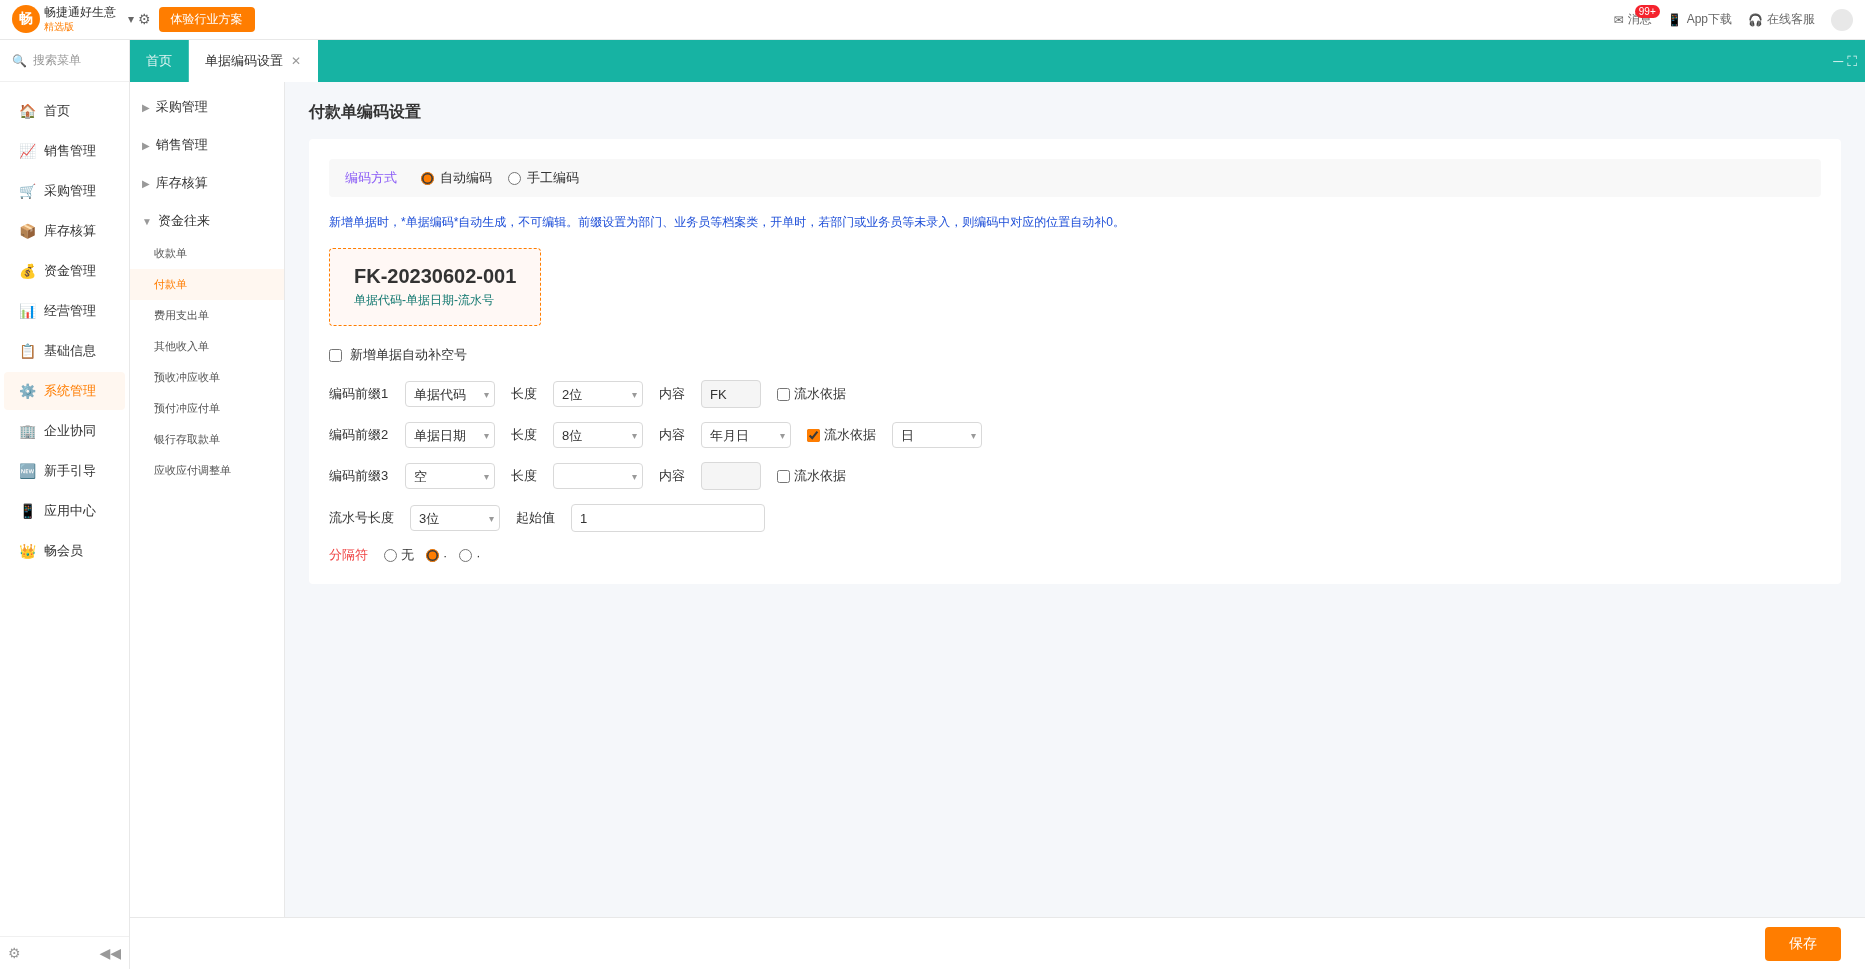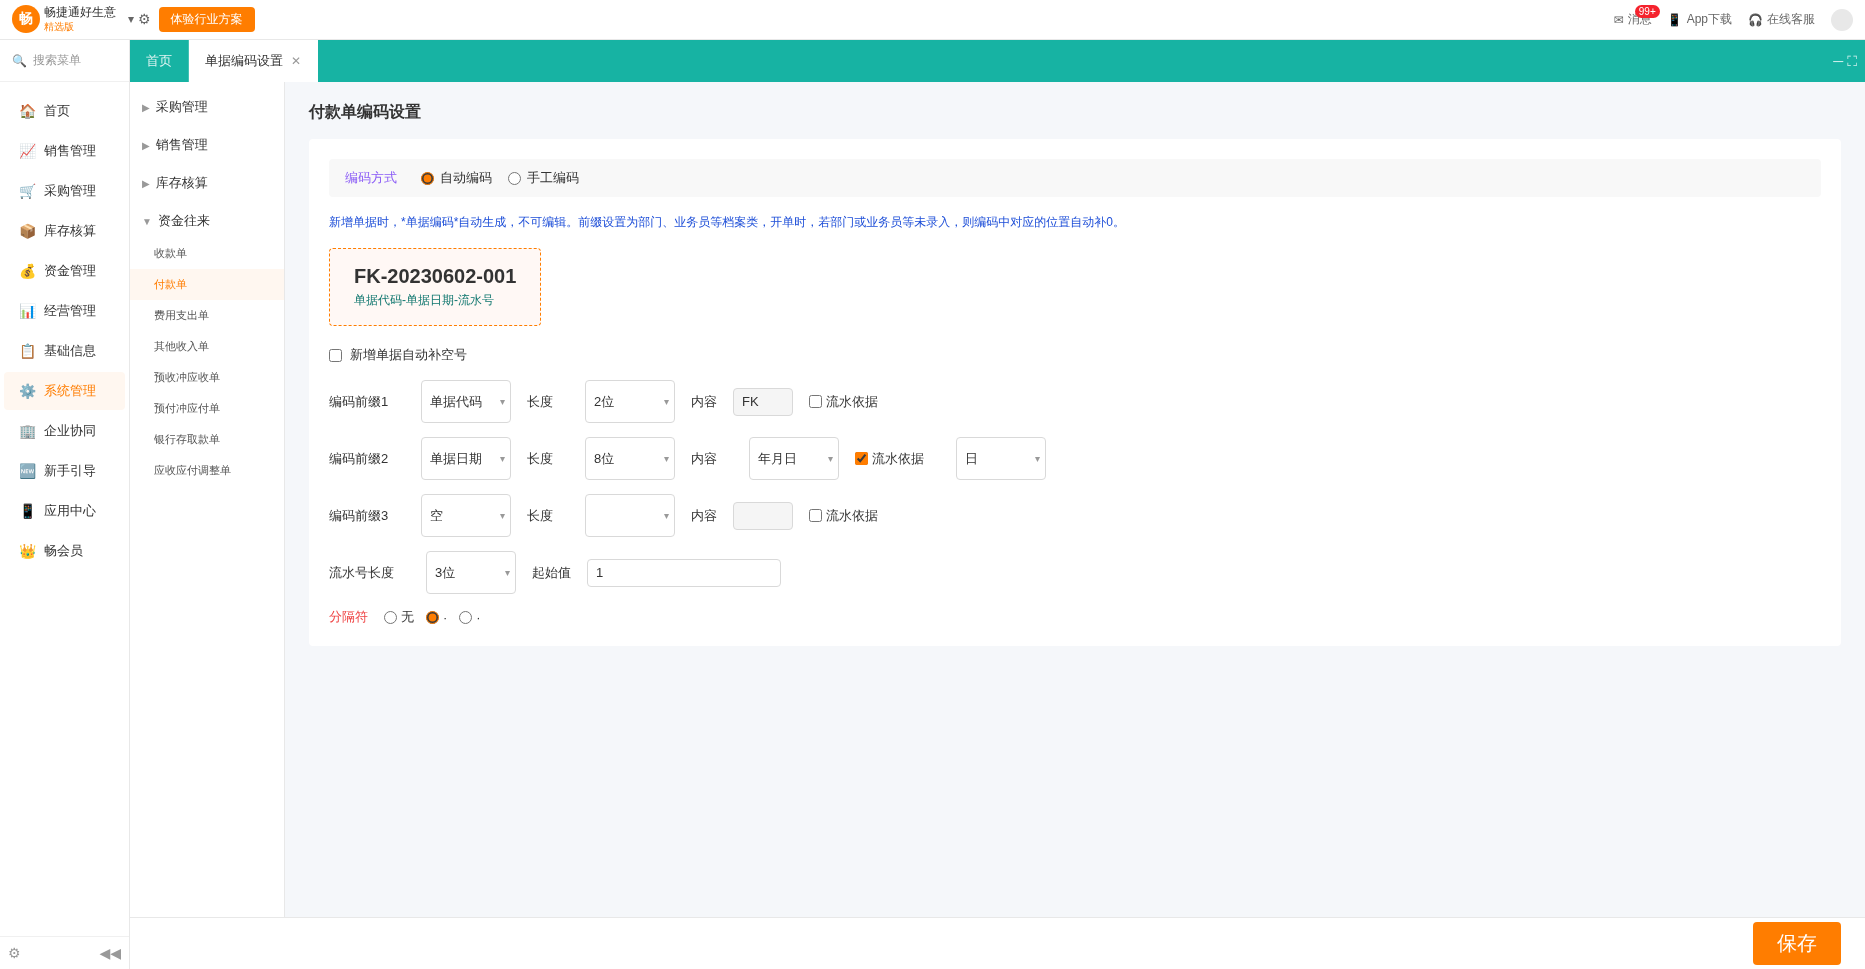--- a/index.html
+++ b/index.html
@@ -241,22 +241,21 @@
     .select-wrapper select {
       border: 1px solid #d9d9d9;
       border-radius: 4px;
       padding: 4px 24px 4px 8px;
       font-size: 13px;
       color: #333;
       background: #fff;
       appearance: none;
       cursor: pointer;
       min-width: 90px;
-      height: 43px;
-      margin-left: 16px;
+      height: 26px;
     }
     .form-length-label { font-size: 13px; color: #333; }
     .form-content-label { font-size: 13px; color: #333; }
     .form-content-value {
       border: 1px solid #d9d9d9;
       border-radius: 4px;
       padding: 4px 8px;
       font-size: 13px;
       color: #333;
       background: #f5f5f5;
@@ -297,21 +296,21 @@
       justify-content: flex-end;
       padding: 0 24px;
       flex-shrink: 0;
     }
     .save-btn {
       background: #ff7d00;
       color: white;
       border: none;
       border-radius: 4px;
       padding: 8px 24px;
-      font-size: 20px;
+      font-size: 14px;
       cursor: pointer;
     }
 
     
     .form-input {
       border: 1px solid #d9d9d9;
       border-radius: 4px;
       padding: 4px 8px;
       font-size: 13px;
       color: #333;

